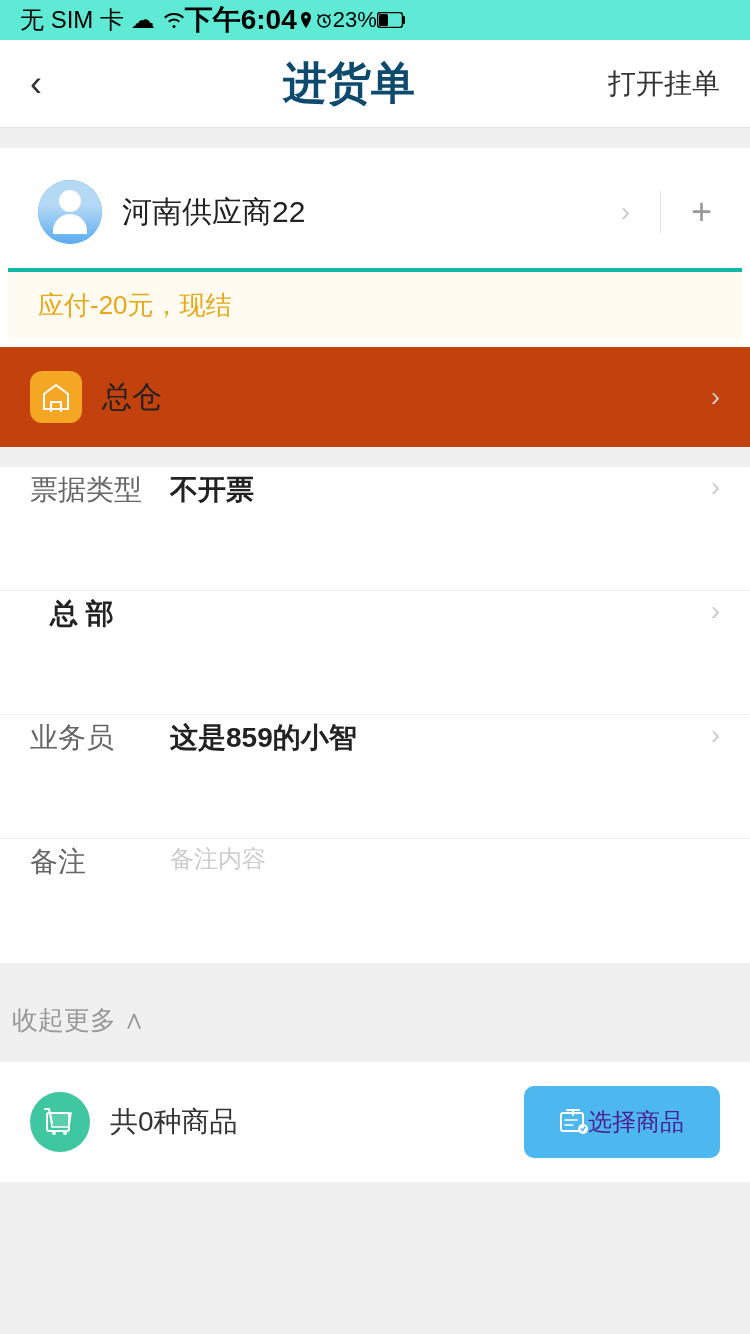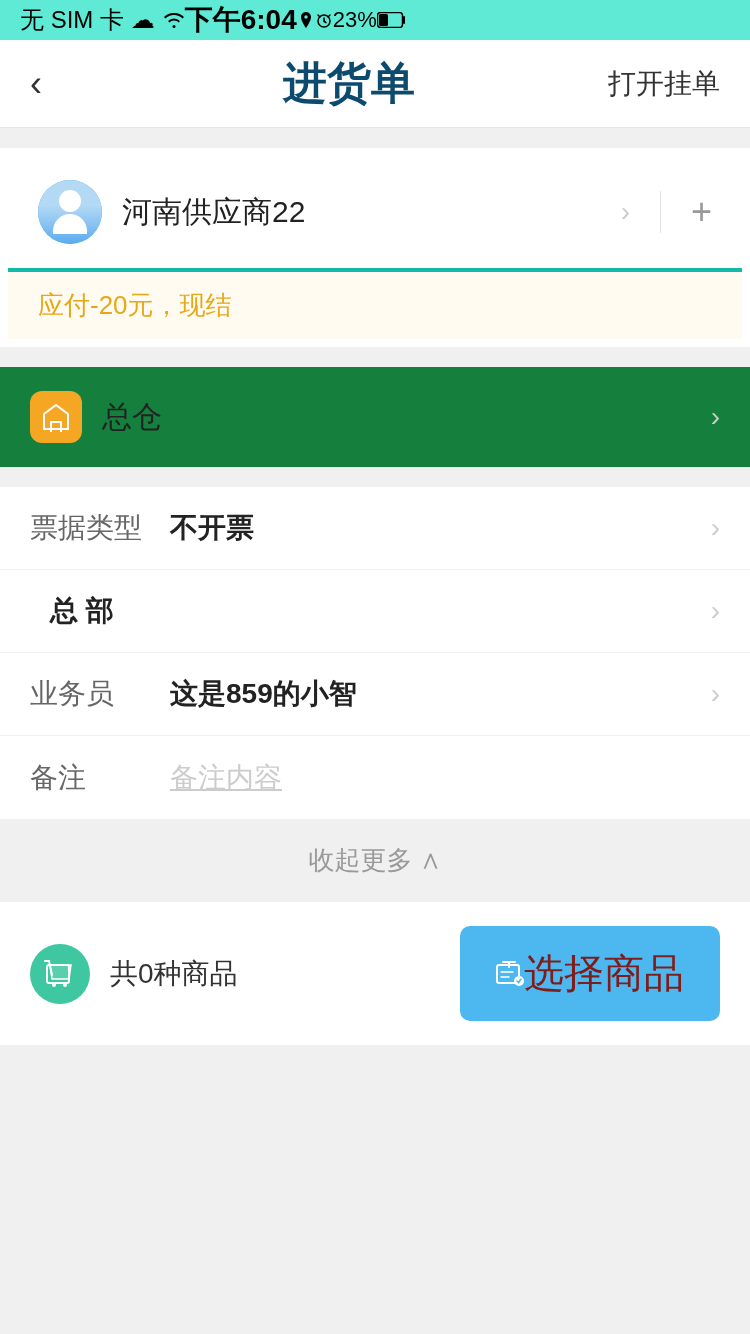--- a/index.html
+++ b/index.html
@@ -136,22 +136,21 @@
     .notice-bar {
       background: #fffbf0;
       padding: 16px 30px;
       font-size: 26px;
       color: #e6a817;
       border-top: 4px solid #14b8a6;
     }
 
     
     .warehouse-section {
-      background: #15803d;
-      margin-top: 20px;
+      background: #c2410c;
     }
     .warehouse-row {
       display: flex;
       align-items: center;
       padding: 24px 30px;
     }
     .warehouse-icon {
       width: 52px;
       height: 52px;
       border-radius: 12px;
@@ -177,57 +176,55 @@
       font-size: 28px;
     }
 
     
     .form-section {
       background: #fff;
       margin-top: 20px;
     }
     .form-row {
       display: flex;
-      align-items: center;
+      align-items: flex-start;
       padding: 4px 30px;
-      height: 83px;
+      height: 124px;
       border-bottom: 1px solid #f0f0f0;
     }
     .form-row:last-child {
       border-bottom: none;
     }
     .form-label {
       font-size: 28px;
       color: #666;
       width: 120px;
       flex-shrink: 0;
     }
     .form-value {
       flex: 1;
       font-size: 28px;
       color: #222;
       padding-left: 20px;
       font-weight: bold;
     }
     .form-placeholder {
       flex: 1;
-      font-size: 28px;
+      font-size: 24px;
       color: #ccc;
       padding-left: 20px;
-      text-decoration: underline;
     }
 
     
     .collapse-section {
       background: #f0f0f0;
       display: flex;
       align-items: center;
-      justify-content: center;
       padding: 24px 12px;
-      margin-top: 0;
+      margin-top: 16px;
     }
     .collapse-btn {
       font-size: 26px;
       color: #999;
       display: flex;
       align-items: center;
       gap: 8px;
       cursor: pointer;
     }
 
@@ -249,25 +246,25 @@
       justify-content: center;
       flex-shrink: 0;
     }
     .product-count {
       flex: 1;
       font-size: 28px;
       color: #333;
     }
     .select-btn {
       background: #4db8f0;
-      color: #7f1d1d;
+      color: #4c1d95;
       border: none;
       border-radius: 10px;
       padding: 20px 36px;
-      font-size: 40px;
+      font-size: 24px;
       display: flex;
       align-items: center;
       gap: 0;
       cursor: pointer;
     }
   </style>
 </head>
 <body>
 
 <div class="status-bar">

